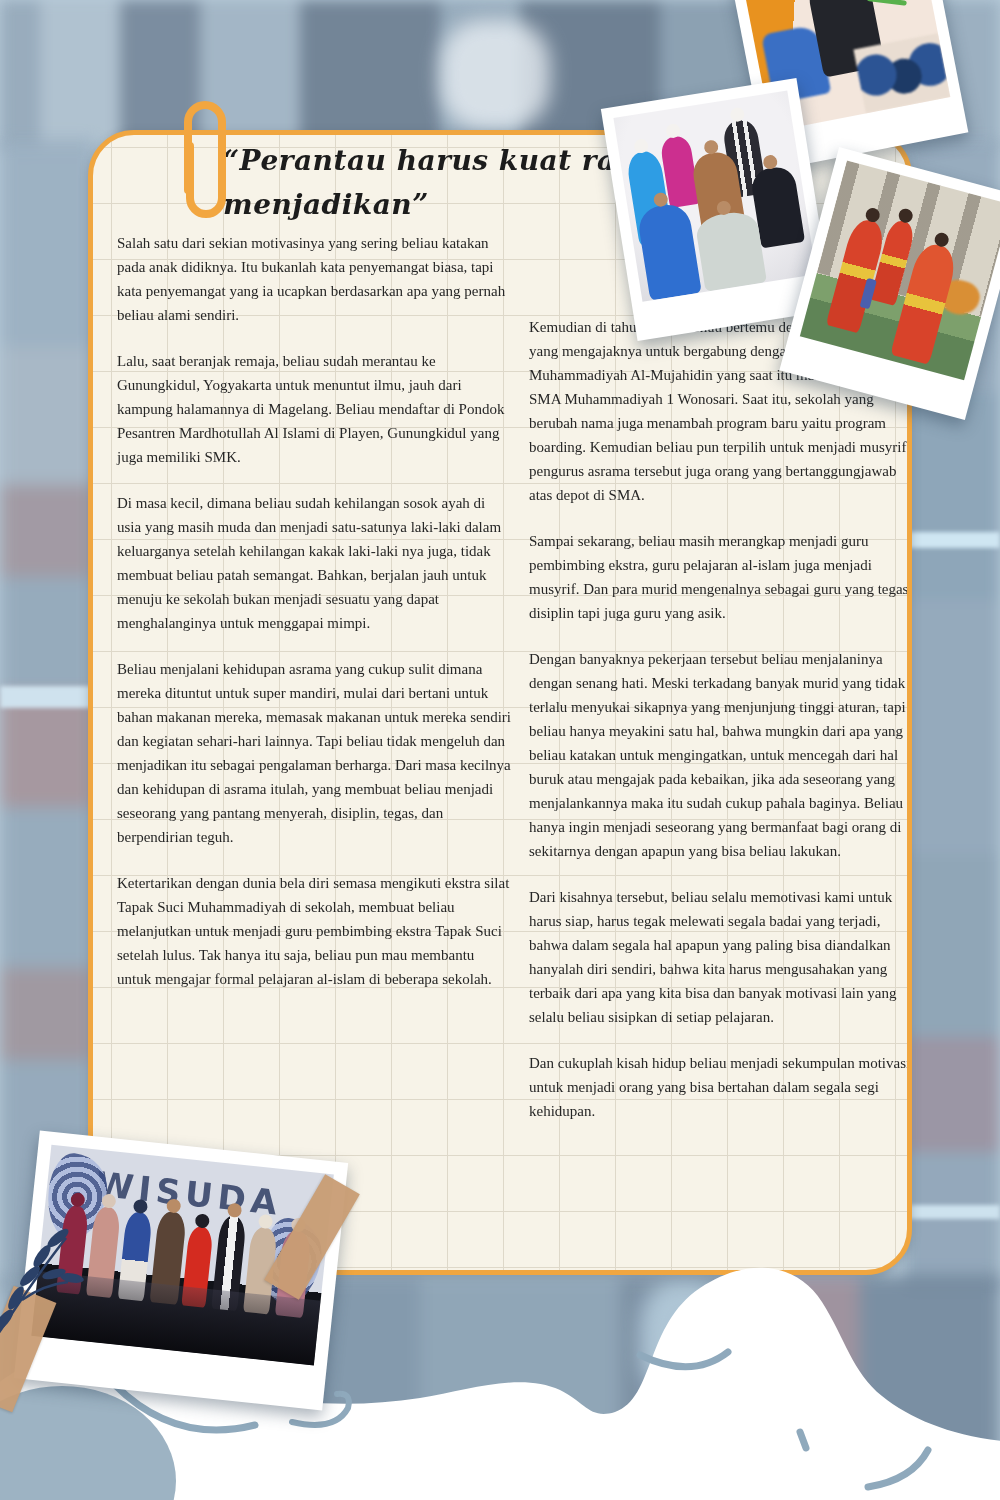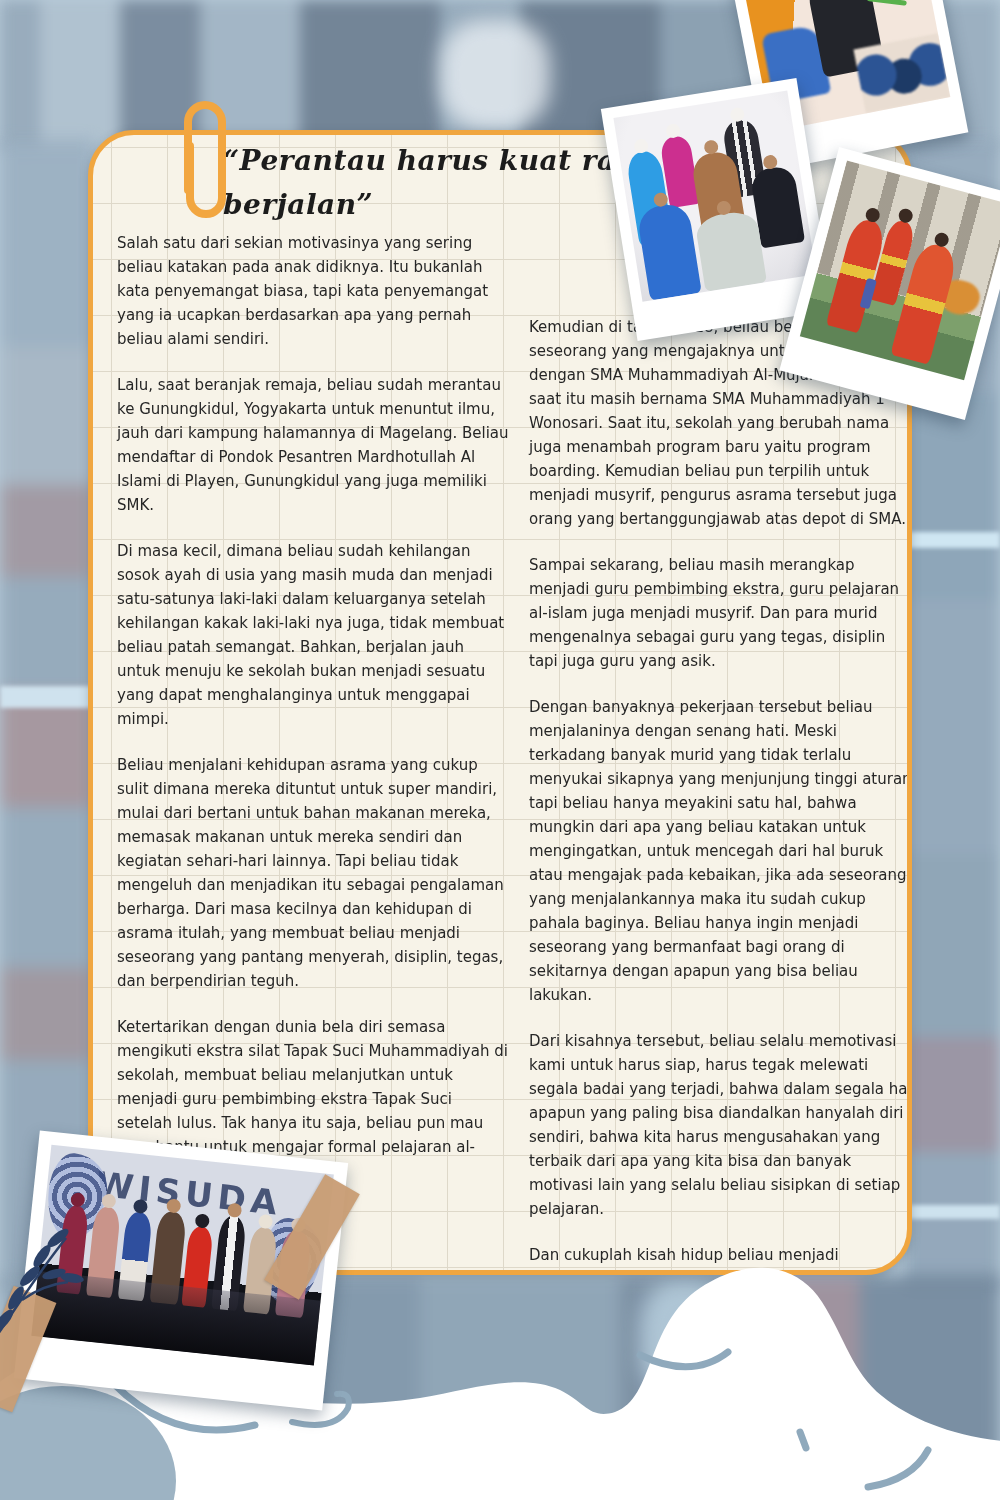--- a/index.html
+++ b/index.html
@@ -19,21 +19,21 @@
         background-position:18px 12px;
         border:5px solid #f0a640;border-radius:46px;
         box-shadow:0 3px 10px rgba(40,60,80,.25);z-index:2;overflow:hidden;}
 
   .title{position:absolute;left:130px;top:4px;width:560px;margin:0;
          font-family:"DejaVu Serif","Liberation Serif",serif;font-style:italic;font-weight:700;
          font-size:28px;line-height:1.58;color:#1c1c1c;letter-spacing:.5px;}
   .title span{display:block;}
 
   .col{position:absolute;color:#262626;font-size:15px;line-height:24px;}
-  .col p{margin:0 0 22px 0;}
+  .col p{margin:0 0 22px 0;font-family:Liberation Serif, serif;}
   .col-left{left:24px;top:96px;width:394px;}
   .col-right{left:436px;top:180px;width:388px;}
 
   
   .paperclip{position:absolute;left:176px;top:94px;z-index:3;}
 
   
   .polaroid{position:absolute;background:#fff;box-shadow:0 7px 16px rgba(35,55,75,.38);
             padding:11px 11px 38px 11px;}
   .pimg{position:relative;overflow:hidden;}
@@ -79,21 +79,21 @@
     <div class="bg-band" style="left:0;top:686px;width:95px;height:22px;background:#cfe2ee;filter:blur(2px);"></div>
     <div class="bg-band" style="left:905px;top:532px;width:95px;height:16px;background:#cfe6f2;filter:blur(2px);"></div>
     <div class="bg-band" style="left:905px;top:1205px;width:95px;height:14px;background:#cde2ee;filter:blur(2px);"></div>
     <div class="bg-band" style="left:0;top:1275px;width:1000px;height:225px;background:linear-gradient(90deg,#8ea3b5 0 18%,#b9d3e2 18% 23%,#7c92a6 23% 42%,#8aa0b2 42% 62%,#74889c 62% 74%,#9b8a96 74% 86%,#70859a 86% 100%);filter:blur(8px);opacity:.85;"></div>
     <div class="bg-blob" style="left:640px;top:1280px;width:90px;height:120px;background:#c4dcea;opacity:.7;"></div>
   </div>
 
   <div class="card">
     <h1 class="title">
       <span>“Perantau harus kuat raga juga</span>
-      <span>berjalan”</span>
+      <span>menjadikan”</span>
     </h1>
     <div class="col col-left">
       <p>Salah satu dari sekian motivasinya yang sering beliau katakan pada anak didiknya. Itu bukanlah kata penyemangat biasa, tapi kata penyemangat yang ia ucapkan berdasarkan apa yang pernah beliau alami sendiri.</p>
       <p>Lalu, saat beranjak remaja, beliau sudah merantau ke Gunungkidul, Yogyakarta untuk menuntut ilmu, jauh dari kampung halamannya di Magelang. Beliau mendaftar di Pondok Pesantren Mardhotullah Al Islami di Playen, Gunungkidul yang juga memiliki SMK.</p>
       <p>Di masa kecil, dimana beliau sudah kehilangan sosok ayah di usia yang masih muda dan menjadi satu-satunya laki-laki dalam keluarganya setelah kehilangan kakak laki-laki nya juga, tidak membuat beliau patah semangat. Bahkan, berjalan jauh untuk menuju ke sekolah bukan menjadi sesuatu yang dapat menghalanginya untuk menggapai mimpi.</p>
       <p>Beliau menjalani kehidupan asrama yang cukup sulit dimana mereka dituntut untuk super mandiri, mulai dari bertani untuk bahan makanan mereka, memasak makanan untuk mereka sendiri dan kegiatan sehari-hari lainnya. Tapi beliau tidak mengeluh dan menjadikan itu sebagai pengalaman berharga. Dari masa kecilnya dan kehidupan di asrama itulah, yang membuat beliau menjadi seseorang yang pantang menyerah, disiplin, tegas, dan berpendirian teguh.</p>
       <p>Ketertarikan dengan dunia bela diri semasa mengikuti ekstra silat Tapak Suci Muhammadiyah di sekolah, membuat beliau melanjutkan untuk menjadi guru pembimbing ekstra Tapak Suci setelah lulus. Tak hanya itu saja, beliau pun mau membantu untuk mengajar formal pelajaran al-islam di beberapa sekolah.</p>
     </div>
     <div class="col col-right">
       <p>Kemudian di tahun 2018, beliau bertemu dengan seseorang yang mengajaknya untuk bergabung dengan SMA Muhammadiyah Al-Mujahidin yang saat itu masih bernama SMA Muhammadiyah 1 Wonosari. Saat itu, sekolah yang berubah nama juga menambah program baru yaitu program boarding. Kemudian beliau pun terpilih untuk menjadi musyrif, pengurus asrama tersebut juga orang yang bertanggungjawab atas depot di SMA.</p>

